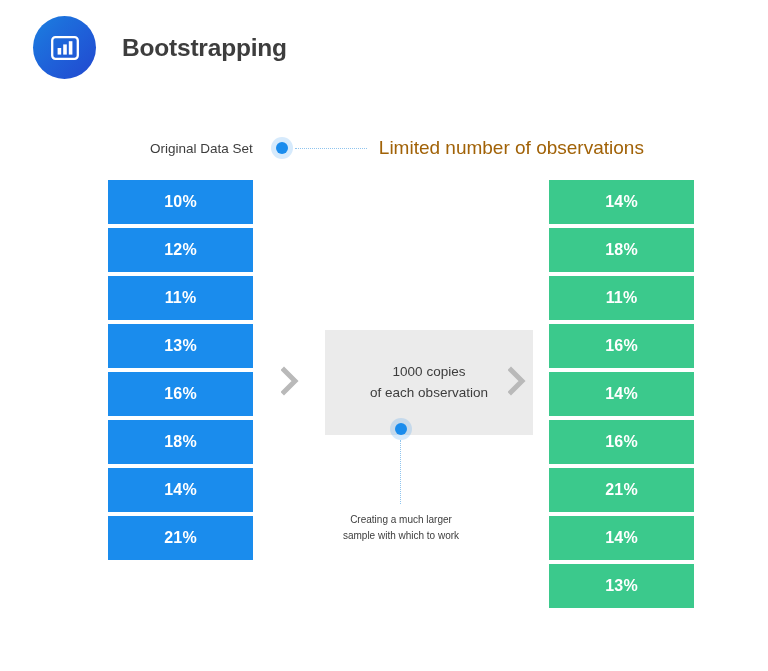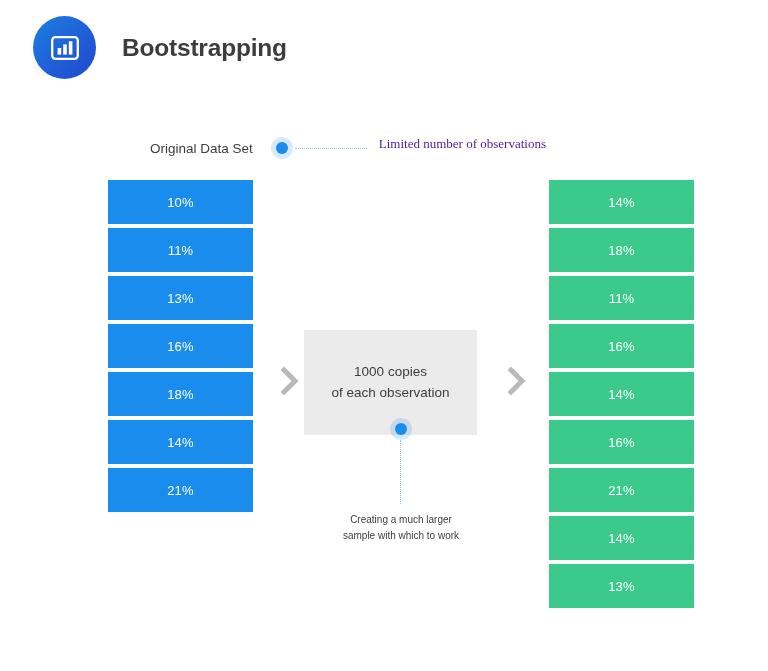--- a/index.html
+++ b/index.html
@@ -86,26 +86,25 @@
   .dotted-line-h {
     width: 72px;
     height: 1px;
     margin-top: 10px;
     margin-left: 2px;
     border-top: 1.5px dotted #8fc4ee;
     flex: none;
   }
   .callout-text {
     margin-left: 12px;
-    font-size: 13px;
-    color: #4c1d95;
+    font-size: 19px;
+    color: #a16207;
     line-height: 1.5;
     white-space: nowrap;
     margin-top: -4px;
-    font-family: Liberation Serif, serif;
   }
 
   
   .bars {
     position: absolute;
     width: 145px;
     top: 180px;
   }
   .bars.left  { left: 108px; }
   .bars.right { left: 549px; }
@@ -116,31 +115,31 @@
     margin-bottom: 4px;
     display: flex;
     align-items: center;
     justify-content: center;
     box-sizing: border-box;
   }
   .bars.left  .bar { background: #1a8ced; }
   .bars.right .bar { background: #3bc98c; }
   .bar-label {
     color: #ffffff;
-    font-size: 13px;
-    font-weight: normal;
+    font-size: 16px;
+    font-weight: bold;
     letter-spacing: 0.2px;
   }
 
   
   .center-box {
     position: absolute;
-    left: 304px;
+    left: 325px;
     top: 330px;
-    width: 173px;
+    width: 208px;
     height: 105px;
     background: #ebebeb;
     display: flex;
     align-items: center;
     justify-content: center;
     text-align: center;
   }
   .center-box-text {
     font-size: 13.5px;
     color: #3d3d3d;
@@ -210,20 +209,23 @@
   <div class="dotted-line-h"></div>
   <div class="callout-text">Limited number
 of observations</div>
 </div>
 
 <div class="bars left">
   <div class="bar">
       <span class="bar-label">10%</span>
     </div>
   <div class="bar">
+      <span class="bar-label">12%</span>
+    </div>
+  <div class="bar">
       <span class="bar-label">11%</span>
     </div>
   <div class="bar">
       <span class="bar-label">13%</span>
     </div>
   <div class="bar">
       <span class="bar-label">16%</span>
     </div>
   <div class="bar">
       <span class="bar-label">18%</span>

